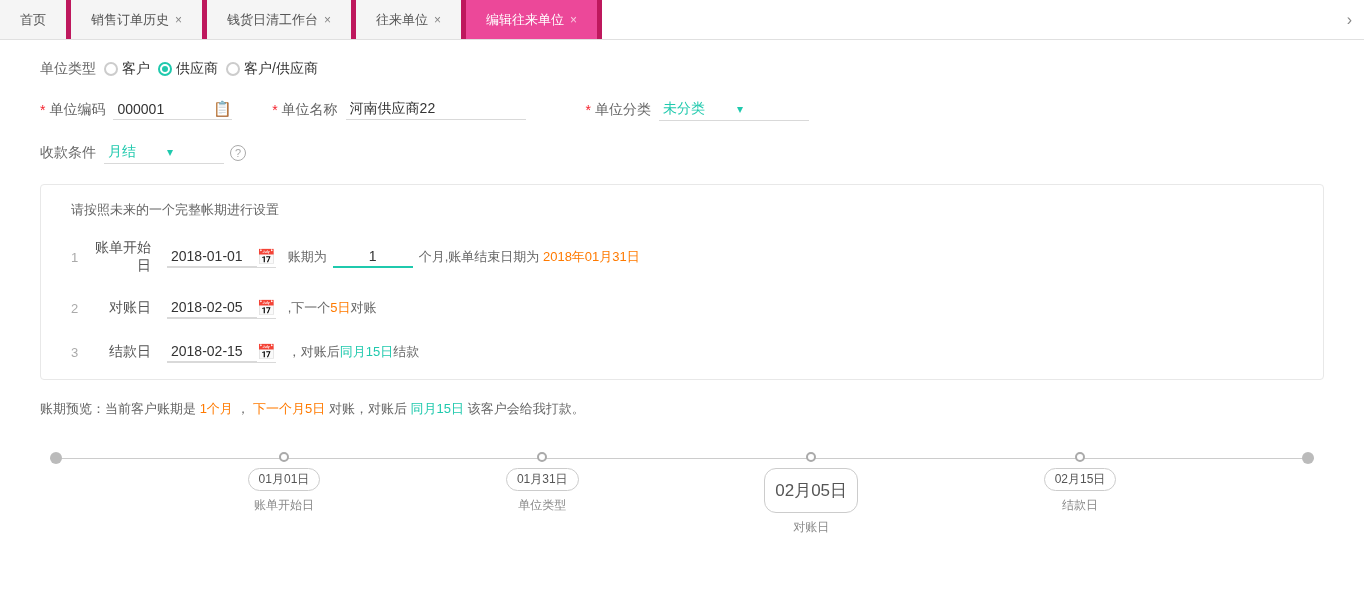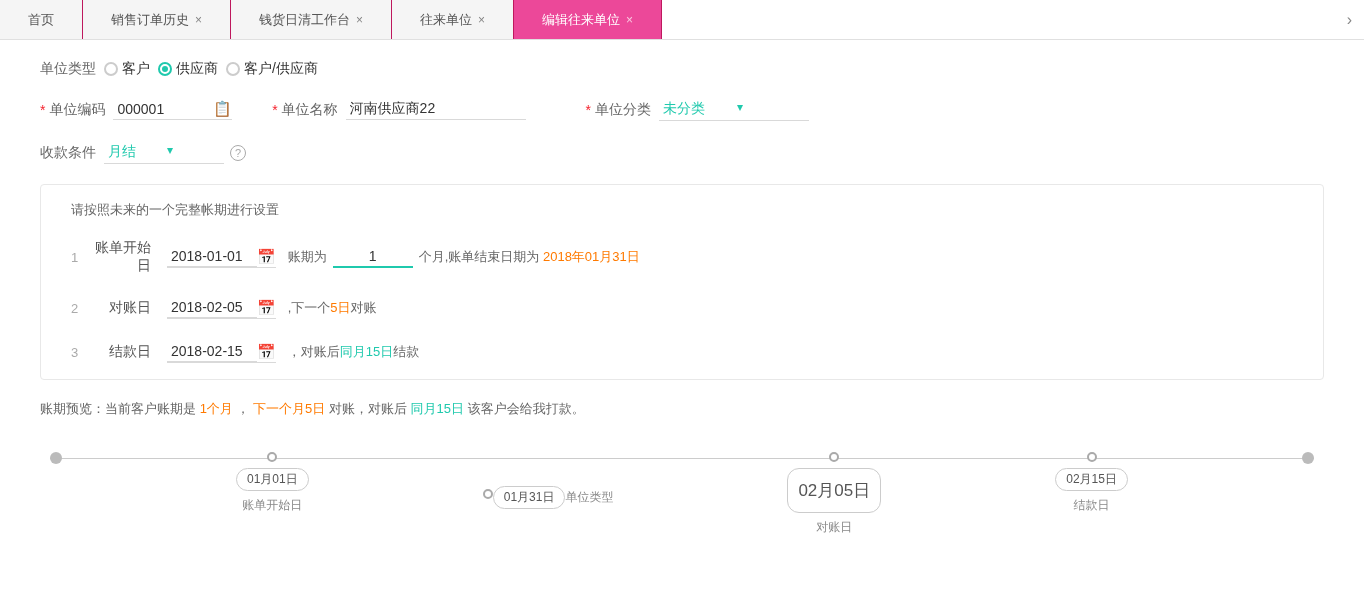--- a/index.html
+++ b/index.html
@@ -10,26 +10,26 @@
       display: flex;
       align-items: center;
       background: #fff;
       border-bottom: 1px solid #e0e0e0;
       height: 40px;
       padding: 0 0;
     }
     .tab-item {
       display: flex;
       align-items: center;
-      padding: 0 28px;
+      padding: 0 20px;
       height: 100%;
       font-size: 13px;
       color: #555;
       cursor: pointer;
-      border-right: 1px solid #be185d;
+      border-right: 5px solid #be185d;
       white-space: nowrap;
       background: #f5f5f5;
     }
     .tab-item.active {
       background: #ec4899;
       color: #fff;
     }
     .tab-close {
       margin-left: 6px;
       font-size: 12px;
@@ -124,21 +124,21 @@
       color: #333;
       background: transparent;
     }
     .calendar-icon {
       color: #aaa;
       cursor: pointer;
       font-size: 15px;
     }
     .select-wrap {
       display: flex;
-      align-items: flex-start;
+      align-items: center;
       border-bottom: 1px solid #d9d9d9;
       padding: 2px 4px;
       cursor: pointer;
       min-width: 120px;
     }
     .select-wrap span {
       flex: 1;
       color: #1fc9ad;
     }
     .select-arrow {
@@ -365,21 +365,21 @@
       <div style="display:flex;flex-direction:column;align-items:center;">
         <div style="width:12px;height:12px;border-radius:50%;background:#bbb;z-index:2;"></div>
       </div>
 
       <div style="display:flex;flex-direction:column;align-items:center;">
         <div style="width:10px;height:10px;border-radius:50%;border:2px solid #aaa;background:#fff;z-index:2;"></div>
         <div style="margin-top:6px;border:1px solid #ccc;border-radius:12px;padding:2px 10px;font-size:12px;color:#555;background:#fff;white-space:nowrap;">01月01日</div>
         <div style="margin-top:6px;font-size:12px;color:#888;white-space:nowrap;">账单开始日</div>
       </div>
 
-      <div style="display:flex;flex-direction:row;align-items:center;">
+      <div style="display:flex;flex-direction:column;align-items:center;">
         <div style="width:10px;height:10px;border-radius:50%;border:2px solid #aaa;background:#fff;z-index:2;"></div>
         <div style="margin-top:6px;border:1px solid #ccc;border-radius:12px;padding:2px 10px;font-size:12px;color:#555;background:#fff;white-space:nowrap;">01月31日</div>
         <div style="margin-top:6px;font-size:12px;color:#888;white-space:nowrap;">单位类型</div>
       </div>
 
       <div style="display:flex;flex-direction:column;align-items:center;">
         <div style="width:10px;height:10px;border-radius:50%;border:2px solid #aaa;background:#fff;z-index:2;"></div>
         <div style="margin-top:6px;border:1px solid #ccc;border-radius:12px;padding:10px 10px;font-size:17px;color:#555;background:#fff;white-space:nowrap;">02月05日</div>
         <div style="margin-top:6px;font-size:12px;color:#888;white-space:nowrap;">对账日</div>
       </div>

